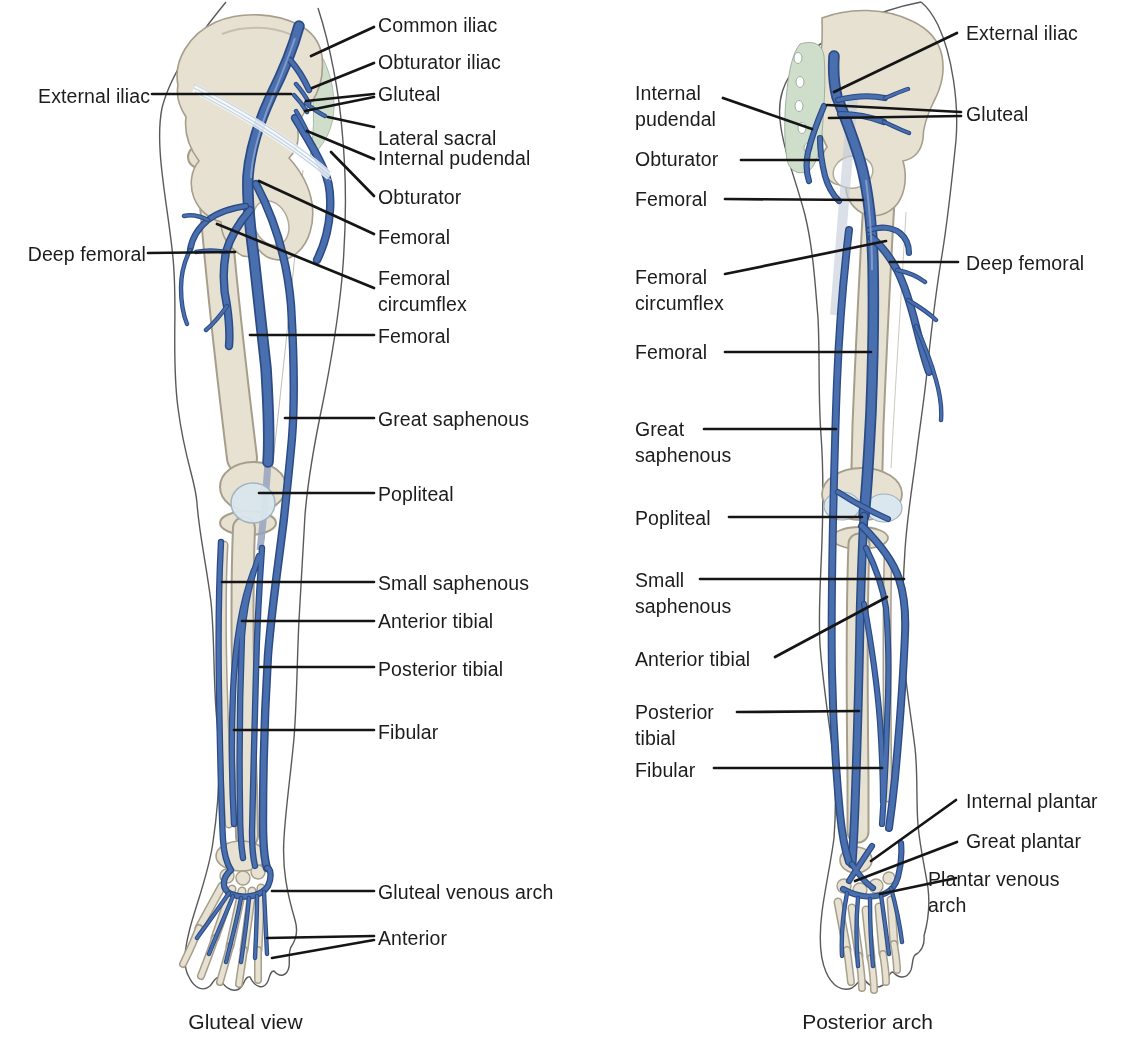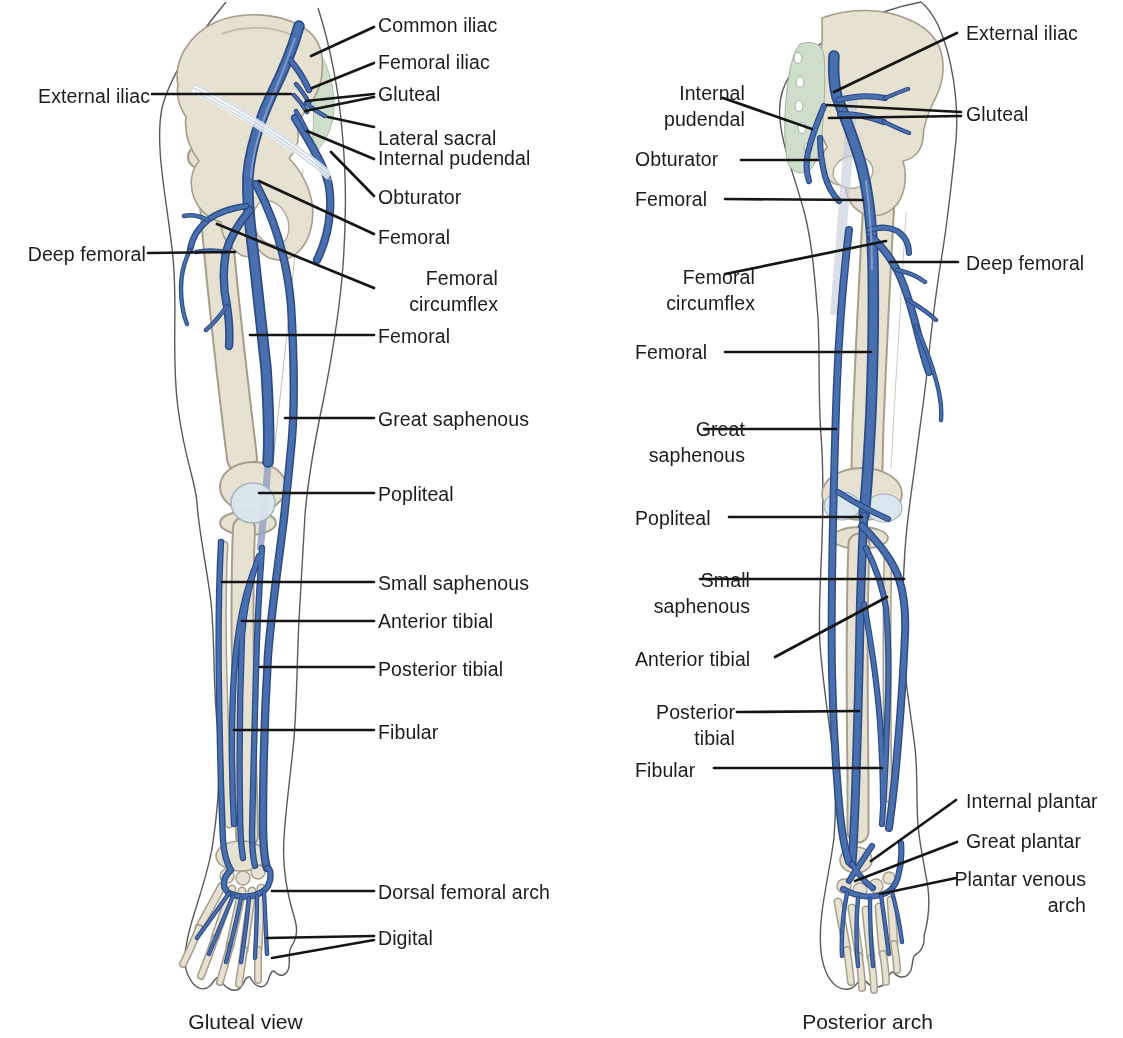--- a/index.html
+++ b/index.html
@@ -1,20 +1,20 @@
 <!DOCTYPE html>
 <html style="--vein_light: #4a6fae; --vein_dark: #2b4b85; --vein_muted: #96a3c0; --bone: #e7e1d2; --bone_edge: #a69e8b; --sacrum: #cfdecb; --patella: #dbe7ee; --ligament: #bccee2; --skin_line: #474747; --leader: #151515; --text: #1c1c1c;"><head>
 <meta charset="utf-8">
 <style>
   html,body{margin:0;padding:0;background:#ffffff;}
   .stage{position:relative;width:1123px;height:1038px;background:#fff;overflow:hidden;
          font-family:"Liberation Sans", sans-serif;}
   .stage svg{position:absolute;left:0;top:0;}
   .lbl{position:absolute;font-size:19.5px;line-height:26px;color:var(--text,#1c1c1c);
-       white-space:nowrap;letter-spacing:.1px;text-align:right;}
+       white-space:nowrap;letter-spacing:.1px;}
   .wrap{white-space:normal;}
   .ra{text-align:right;}
   .cap{position:absolute;font-size:21px;color:var(--text,#1c1c1c);text-align:center;}
   
   use{fill:none;stroke-linecap:round;stroke-linejoin:round;}
   use.vd{stroke:var(--vein_dark,#2b4b85);}
   use.vl{stroke:var(--vein_light,#4a6fae);}
   use.bd{stroke:var(--bone_edge,#a69e8b);}
   use.bf{stroke:var(--bone,#e7e1d2);}
   path.skin{fill:none;stroke:var(--skin_line,#474747);stroke-width:1.4;opacity:.9;}
@@ -193,36 +193,36 @@
     <line x1="961" y1="112" x2="827" y2="105"></line>
     <line x1="961" y1="116" x2="829" y2="118"></line>
     <line x1="958" y1="262" x2="890" y2="262"></line>
     <line x1="956" y1="800" x2="871" y2="861"></line>
     <line x1="957" y1="842" x2="855" y2="881"></line>
     <line x1="956" y1="878" x2="880" y2="894"></line>
   </g>
 </svg>
 
   <div class="lbl" style="left:378px;top:12px">Common iliac</div>
-  <div class="lbl" style="left:378px;top:49px">Femoral iliac</div>
+  <div class="lbl" style="left:378px;top:49px">Obturator iliac</div>
   <div class="lbl" style="left:378px;top:81px">Gluteal</div>
   <div class="lbl" style="left:378px;top:125px">Lateral sacral</div>
   <div class="lbl" style="left:378px;top:145px">Internal pudendal</div>
   <div class="lbl" style="left:378px;top:184px">Obturator</div>
   <div class="lbl" style="left:378px;top:224px">Femoral</div>
   <div class="lbl wrap" style="left:378px;top:265px;width:120px">Femoral circumflex</div>
   <div class="lbl" style="left:378px;top:323px">Femoral</div>
   <div class="lbl" style="left:378px;top:406px">Great saphenous</div>
   <div class="lbl" style="left:378px;top:481px">Popliteal</div>
   <div class="lbl" style="left:378px;top:570px">Small saphenous</div>
   <div class="lbl" style="left:378px;top:608px">Anterior tibial</div>
   <div class="lbl" style="left:378px;top:656px">Posterior tibial</div>
   <div class="lbl" style="left:378px;top:719px">Fibular</div>
-  <div class="lbl" style="left:378px;top:879px">Dorsal femoral arch</div>
-  <div class="lbl" style="left:378px;top:925px">Digital</div>
+  <div class="lbl" style="left:378px;top:879px">Gluteal venous arch</div>
+  <div class="lbl" style="left:378px;top:925px">Anterior</div>
   <div class="lbl ra" style="left:10px;top:83px;width:140px">External iliac</div>
   <div class="lbl ra" style="left:8px;top:241px;width:138px">Deep femoral</div>
   <div class="cap" style="left:168px;top:1010px;width:155px">Gluteal view</div>
 
   <div class="lbl wrap" style="left:635px;top:80px;width:110px">Internal pudendal</div>
   <div class="lbl" style="left:635px;top:146px">Obturator</div>
   <div class="lbl" style="left:635px;top:186px">Femoral</div>
   <div class="lbl wrap" style="left:635px;top:264px;width:120px">Femoral circumflex</div>
   <div class="lbl" style="left:635px;top:339px">Femoral</div>
   <div class="lbl wrap" style="left:635px;top:416px;width:110px">Great saphenous</div>

